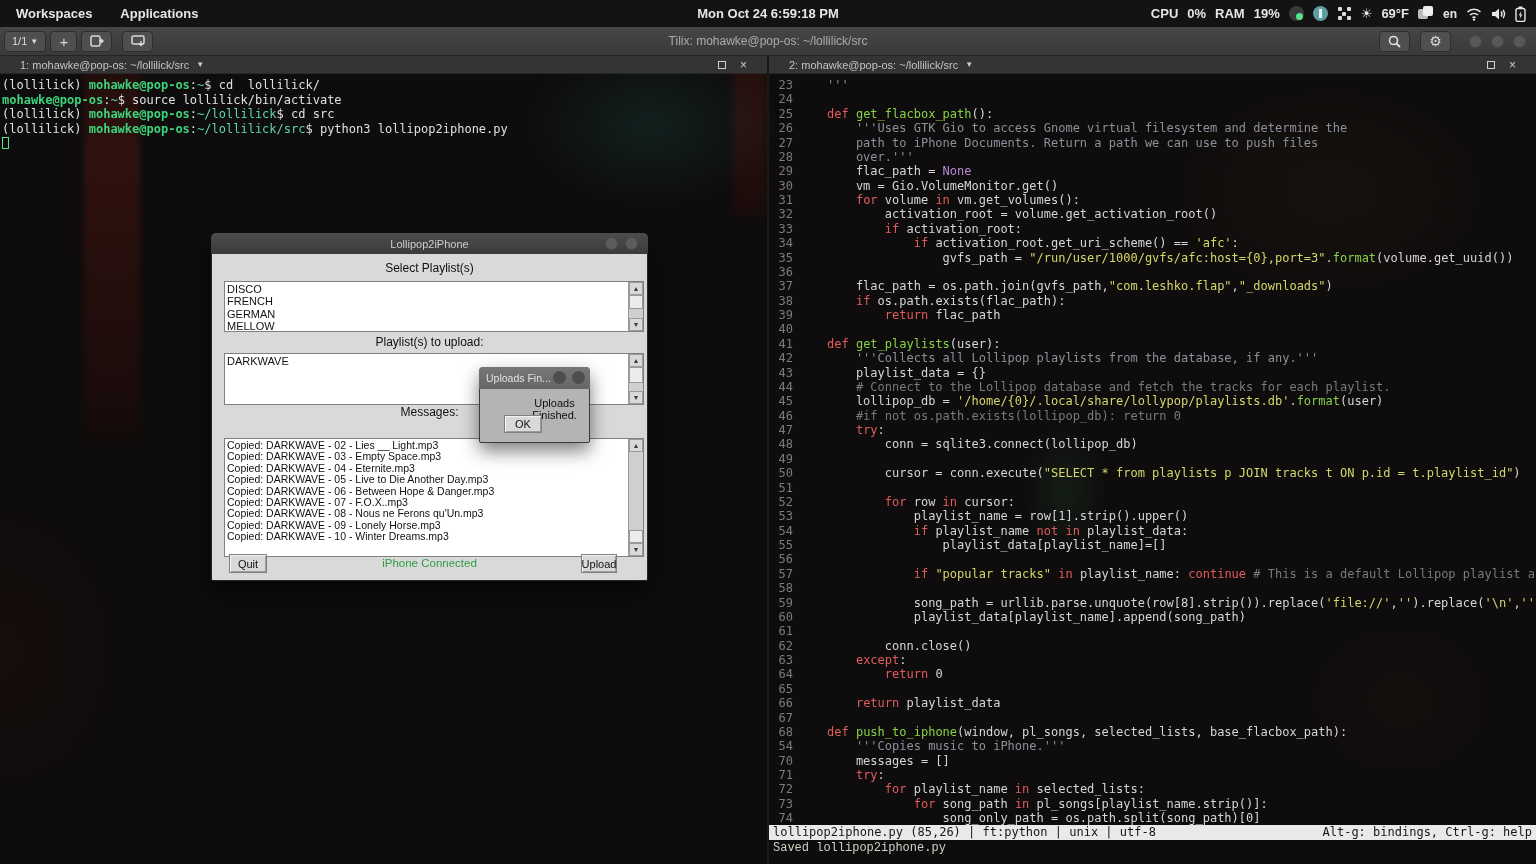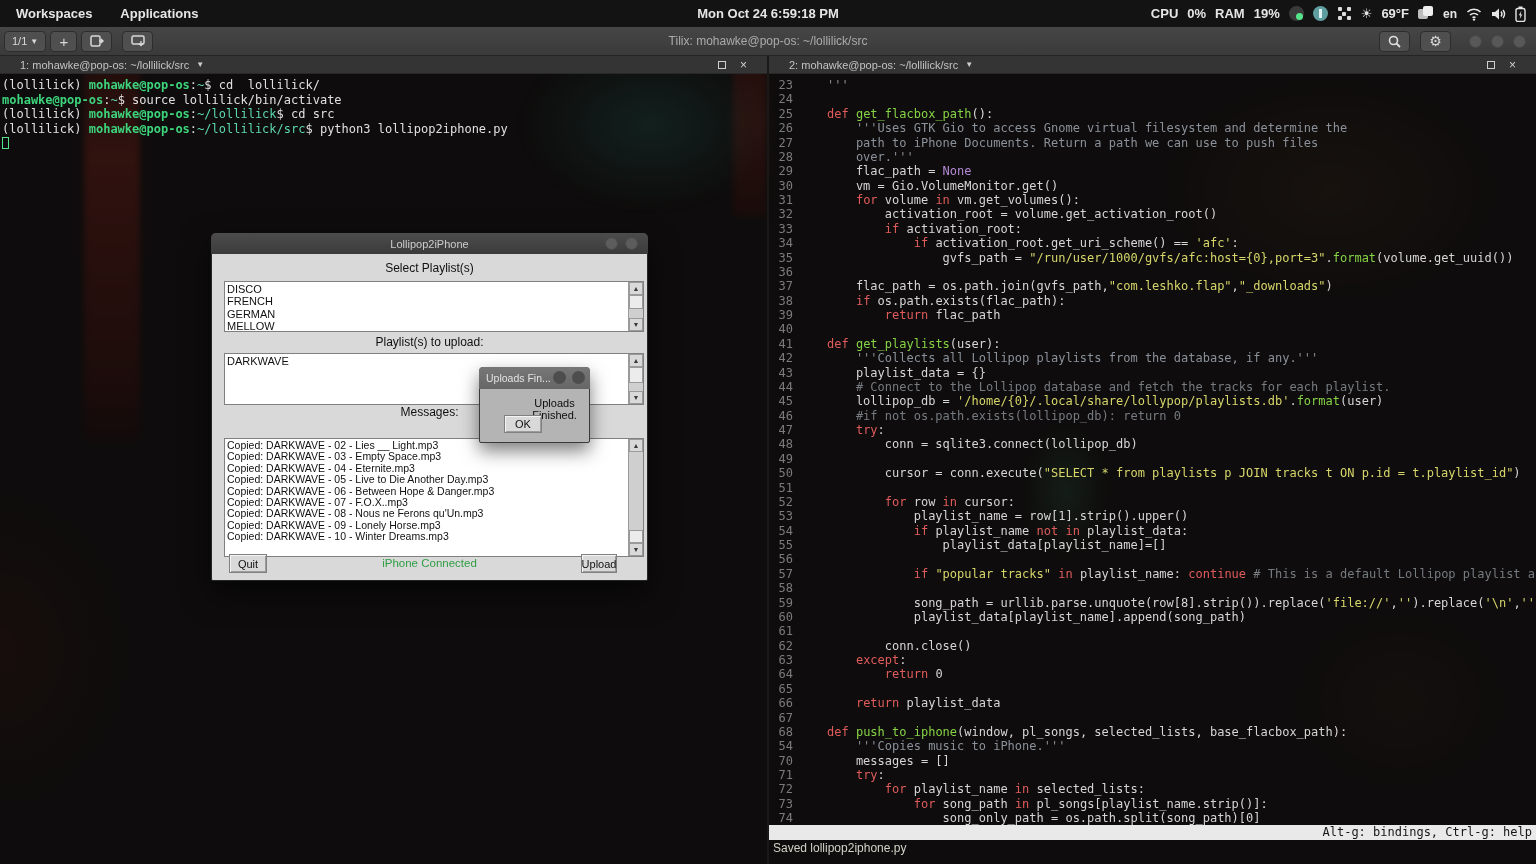--- a/index.html
+++ b/index.html
@@ -98,21 +98,21 @@
   .lnum { width:24px; text-align:right; color:#7c7c7c; flex:none; margin-right:9px; }
   .ltext { white-space:pre; }
   .c-kw { color:#e05c5c; } .c-fn { color:#86d345;margin-top:37px; } .c-str { color:#d6d66a; }
   .c-doc { color:#8b919a; } .c-com { color:#767b80; } .c-pl { color:#d6d6d6; }
   .c-const { color:#b48ad6; }
   .statusbar { position:absolute; left:0; right:0; bottom:24px; height:15px; background:#e9e9e9;
                color:#161616; font-family:"DejaVu Sans Mono", monospace; font-size:12px;
                line-height:15px; display:flex; padding:0 4px; }
   .statusbar .sb-right { margin-left:auto; }
   .editor-msg { position:absolute; left:4px; bottom:8px; height:15px;
-                color:#d2d2c6; font-family:Liberation Sans, sans-serif; font-size:12px; }
+                color:#d2d2c6; font-family:Liberation Mono, monospace; font-size:12px; }
 
   
   .dlg { position:absolute; z-index:5; left:211px; top:233px; width:437px; height:348px;
          background:#d9d9d9; border:1px solid #262626; border-radius:5px 5px 2px 2px;
          box-shadow:0 12px 30px rgba(0,0,0,.55); font-family:"Liberation Sans", sans-serif; }
   .dlg-title { position:absolute; left:-1px; right:-1px; top:-1px; height:21px;
                background:linear-gradient(#4c4c4c,#3b3b3b); border-radius:5px 5px 0 0;
                display:flex; align-items:center; justify-content:center;
                color:#cdcdcd; font-size:11px; }
   .dlg-circles { position:absolute; right:10px; top:4px; display:flex; gap:7px; }
@@ -327,20 +327,21 @@
         <div class="code-line"><span class="lnum">67</span><span class="ltext"></span></div>
         <div class="code-line"><span class="lnum">68</span><span class="ltext"><span class="c-kw">def </span><span class="c-fn">push_to_iphone</span><span class="c-pl">(window, pl_songs, selected_lists, base_flacbox_path):</span></span></div>
         <div class="code-line"><span class="lnum">54</span><span class="ltext"><span class="c-doc">    '''Copies music to iPhone.'''</span></span></div>
         <div class="code-line"><span class="lnum">70</span><span class="ltext"><span class="c-pl">    messages = []</span></span></div>
         <div class="code-line"><span class="lnum">71</span><span class="ltext"><span class="c-pl">    </span><span class="c-kw">try</span><span class="c-pl">:</span></span></div>
         <div class="code-line"><span class="lnum">72</span><span class="ltext"><span class="c-pl">        </span><span class="c-kw">for</span><span class="c-pl"> playlist_name </span><span class="c-kw">in</span><span class="c-pl"> selected_lists:</span></span></div>
         <div class="code-line"><span class="lnum">73</span><span class="ltext"><span class="c-pl">            </span><span class="c-kw">for</span><span class="c-pl"> song_path </span><span class="c-kw">in</span><span class="c-pl"> pl_songs[playlist_name.strip()]:</span></span></div>
         <div class="code-line"><span class="lnum">74</span><span class="ltext"><span class="c-pl">                song_only_path = os.path.split(song_path)[0]</span></span></div>
       </div>
     <div class="statusbar">
+      <span>lollipop2iphone.py (85,26) | ft:python | unix | utf-8</span>
       <span class="sb-right">Alt-g: bindings, Ctrl-g: help</span>
     </div>
     <div class="editor-msg">Saved lollipop2iphone.py</div>
   </div>
 
   <div class="dlg">
     <div class="dlg-title">
       <span>Lollipop2iPhone</span>
       <span class="dlg-circles">
         <span class="dlg-circle"></span>

